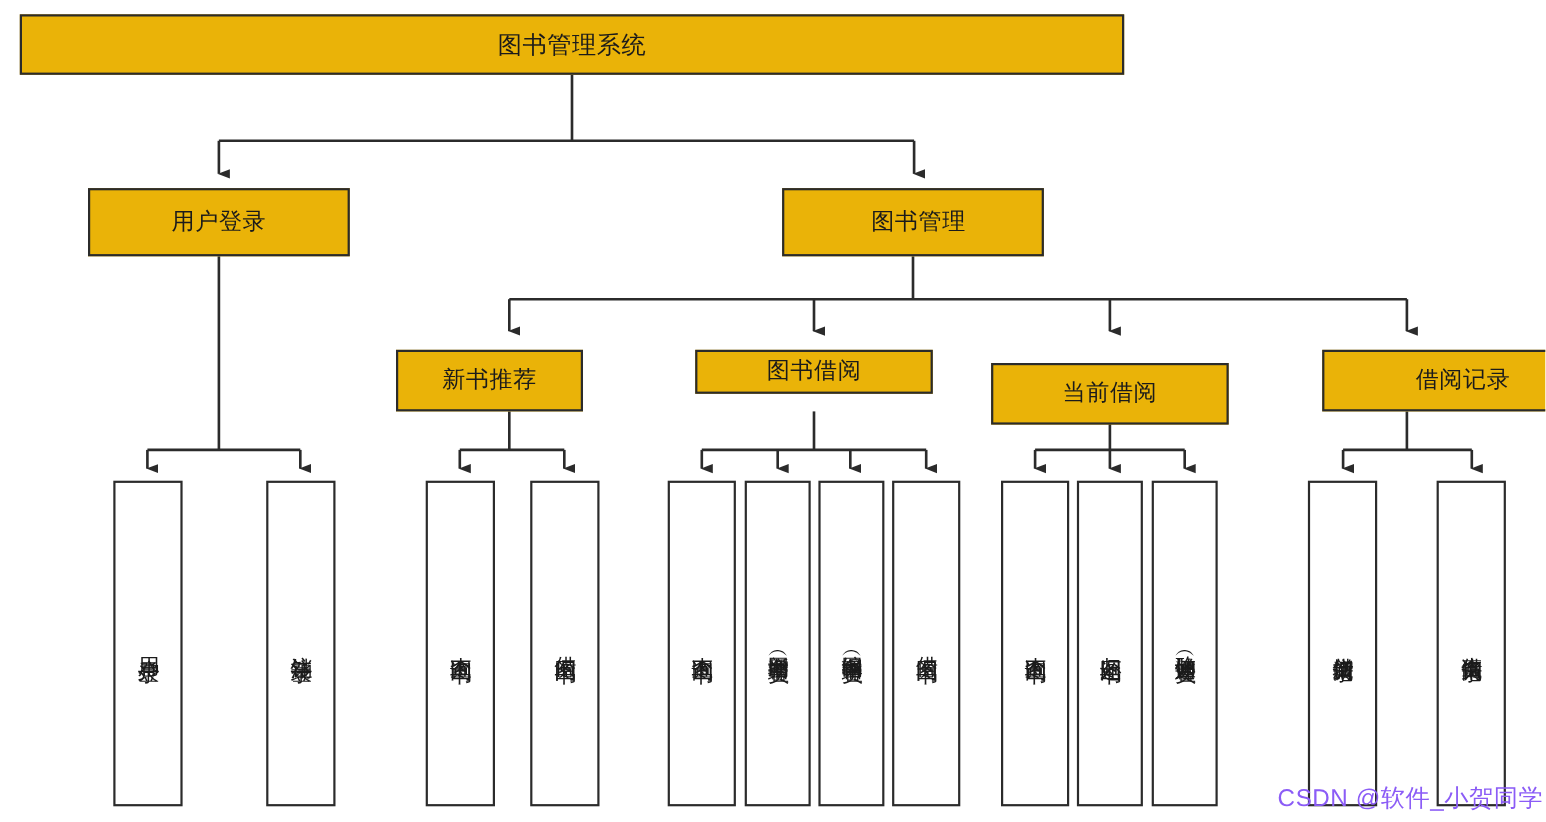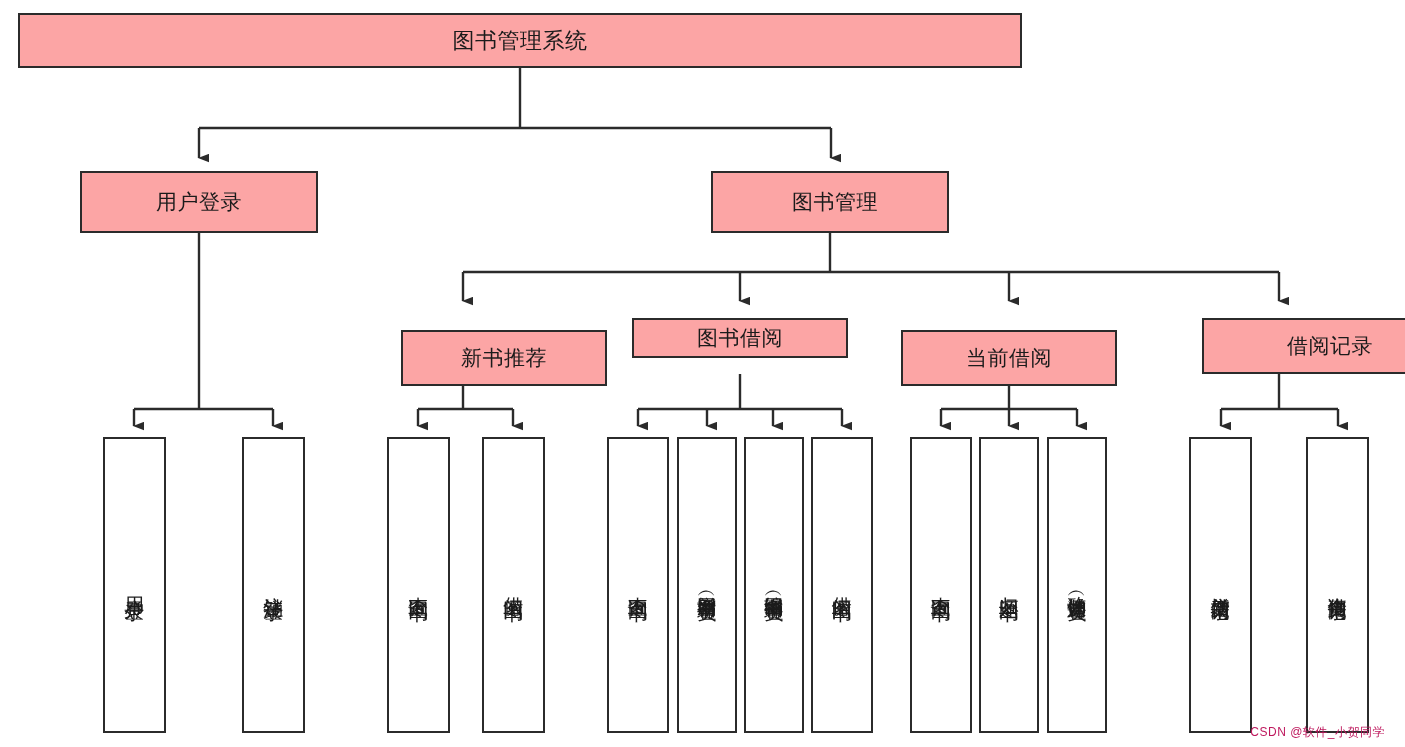--- a/index.html
+++ b/index.html
@@ -14,21 +14,21 @@
     background:#ffffff;
     overflow:hidden;
   }
   svg#wires{
     position:absolute;left:0;top:0;width:1405px;height:747px;
     pointer-events:none;
   }
   .node{
     position:absolute;
     box-sizing:border-box;
-    background:#fca5a5;
+    background:#eab308;
     border:2.5px solid #2b2b2b;
     display:flex;
     align-items:center;
     justify-content:center;
     z-index:3;
   }
   .node .lbl{
     font-size:21px;
     line-height:1.18;
     letter-spacing:0.5px;
@@ -55,24 +55,24 @@
     font-size:20px;
     line-height:1.02;
     letter-spacing:2px;
     color:#1b1b1b;
     text-align:center;
     white-space:nowrap;
   }
   .leaf.tall .vlbl{letter-spacing:1px;font-size:19px;}
   .watermark{
     position:absolute;
-    right:20px;
+    right:2px;
     bottom:6px;
-    font-size:12px;
-    color:#be185d;
+    font-size:22px;
+    color:#8b5cf6;
     z-index:5;
     white-space:nowrap;
     letter-spacing:0.5px;
   }
 </style>
 </head>
 <body>
 
 <div id="stage">
 
@@ -130,21 +130,21 @@
     <span class="lbl">图书管理系统</span>
   </div>
 
   <div class="node" style="left:80px;top:171px;width:238px;height:62px;">
     <span class="lbl">用户登录</span>
   </div>
   <div class="node" style="left:711px;top:171px;width:238px;height:62px;padding-left:10px;">
     <span class="lbl">图书管理</span>
   </div>
 
-  <div class="node" style="left:360px;top:330px;width:206px;height:56px;margin-left:41px;">
+  <div class="node" style="left:360px;top:318px;width:170px;height:56px;">
     <span class="lbl">新书推荐</span>
   </div>
   <div class="node" style="left:632px;top:318px;width:216px;height:40px;">
     <span class="lbl">图书借阅</span>
   </div>
   <div class="node" style="left:901px;top:318px;width:216px;height:56px;margin-top:12px;">
     <span class="lbl">当前借阅</span>
   </div>
   <div class="node" style="left:1202px;top:318px;width:256px;height:56px;">
     <span class="lbl">借阅记录</span>

